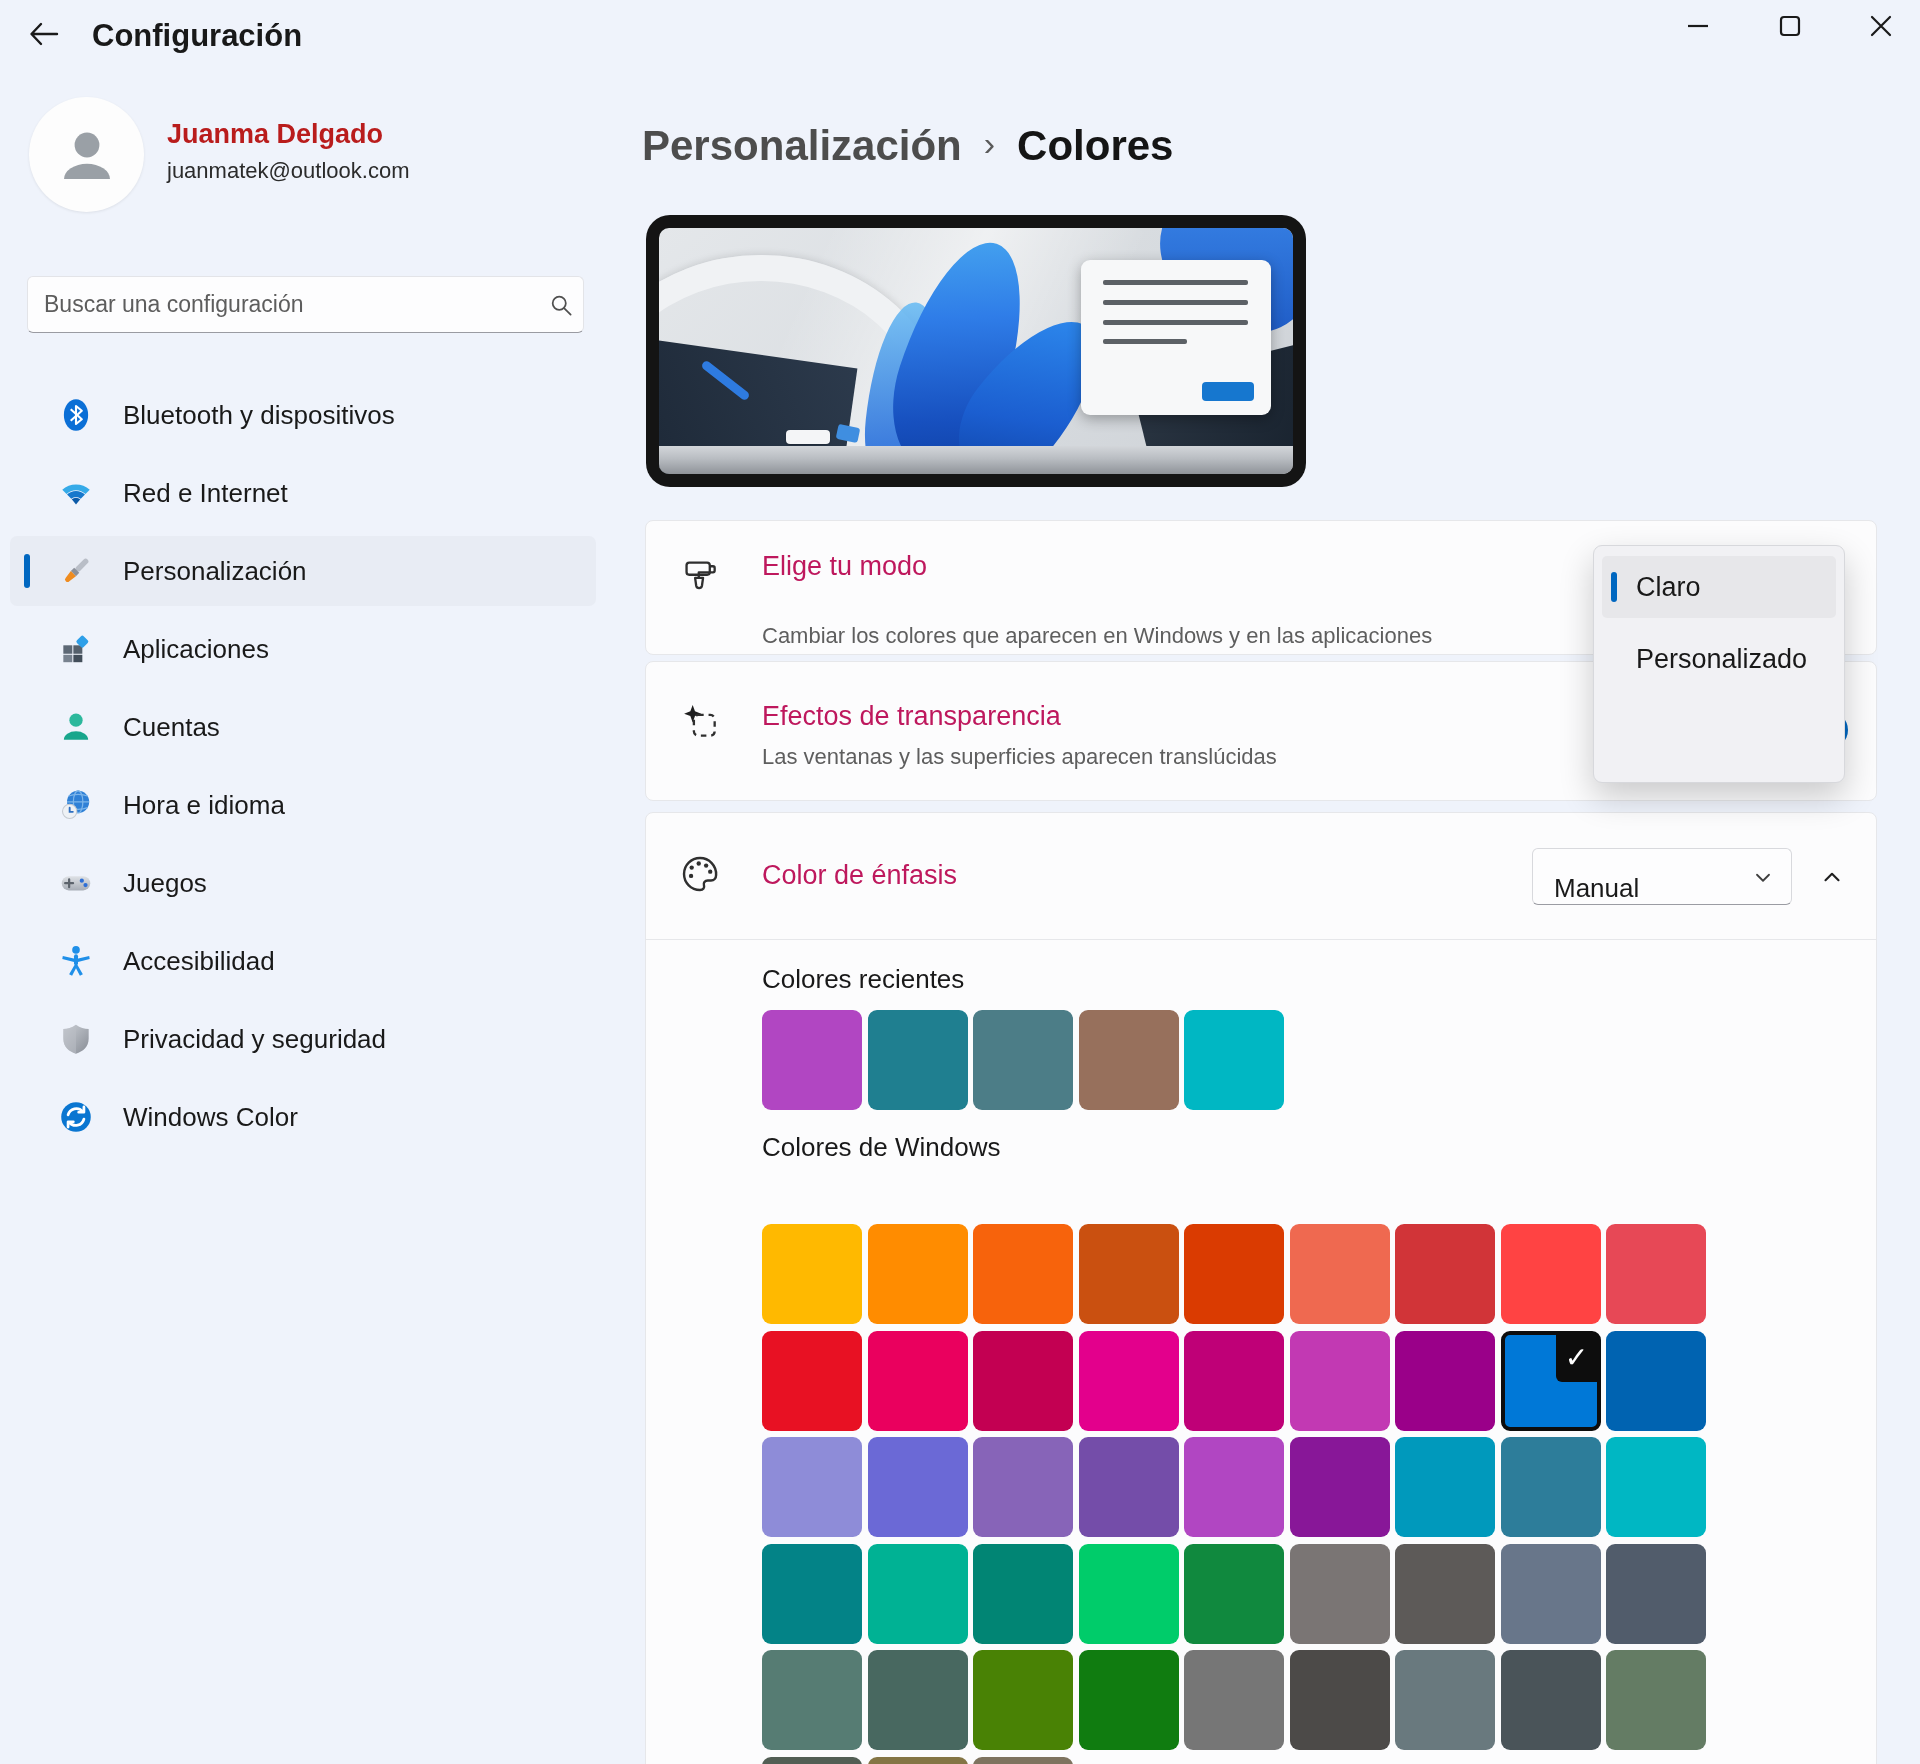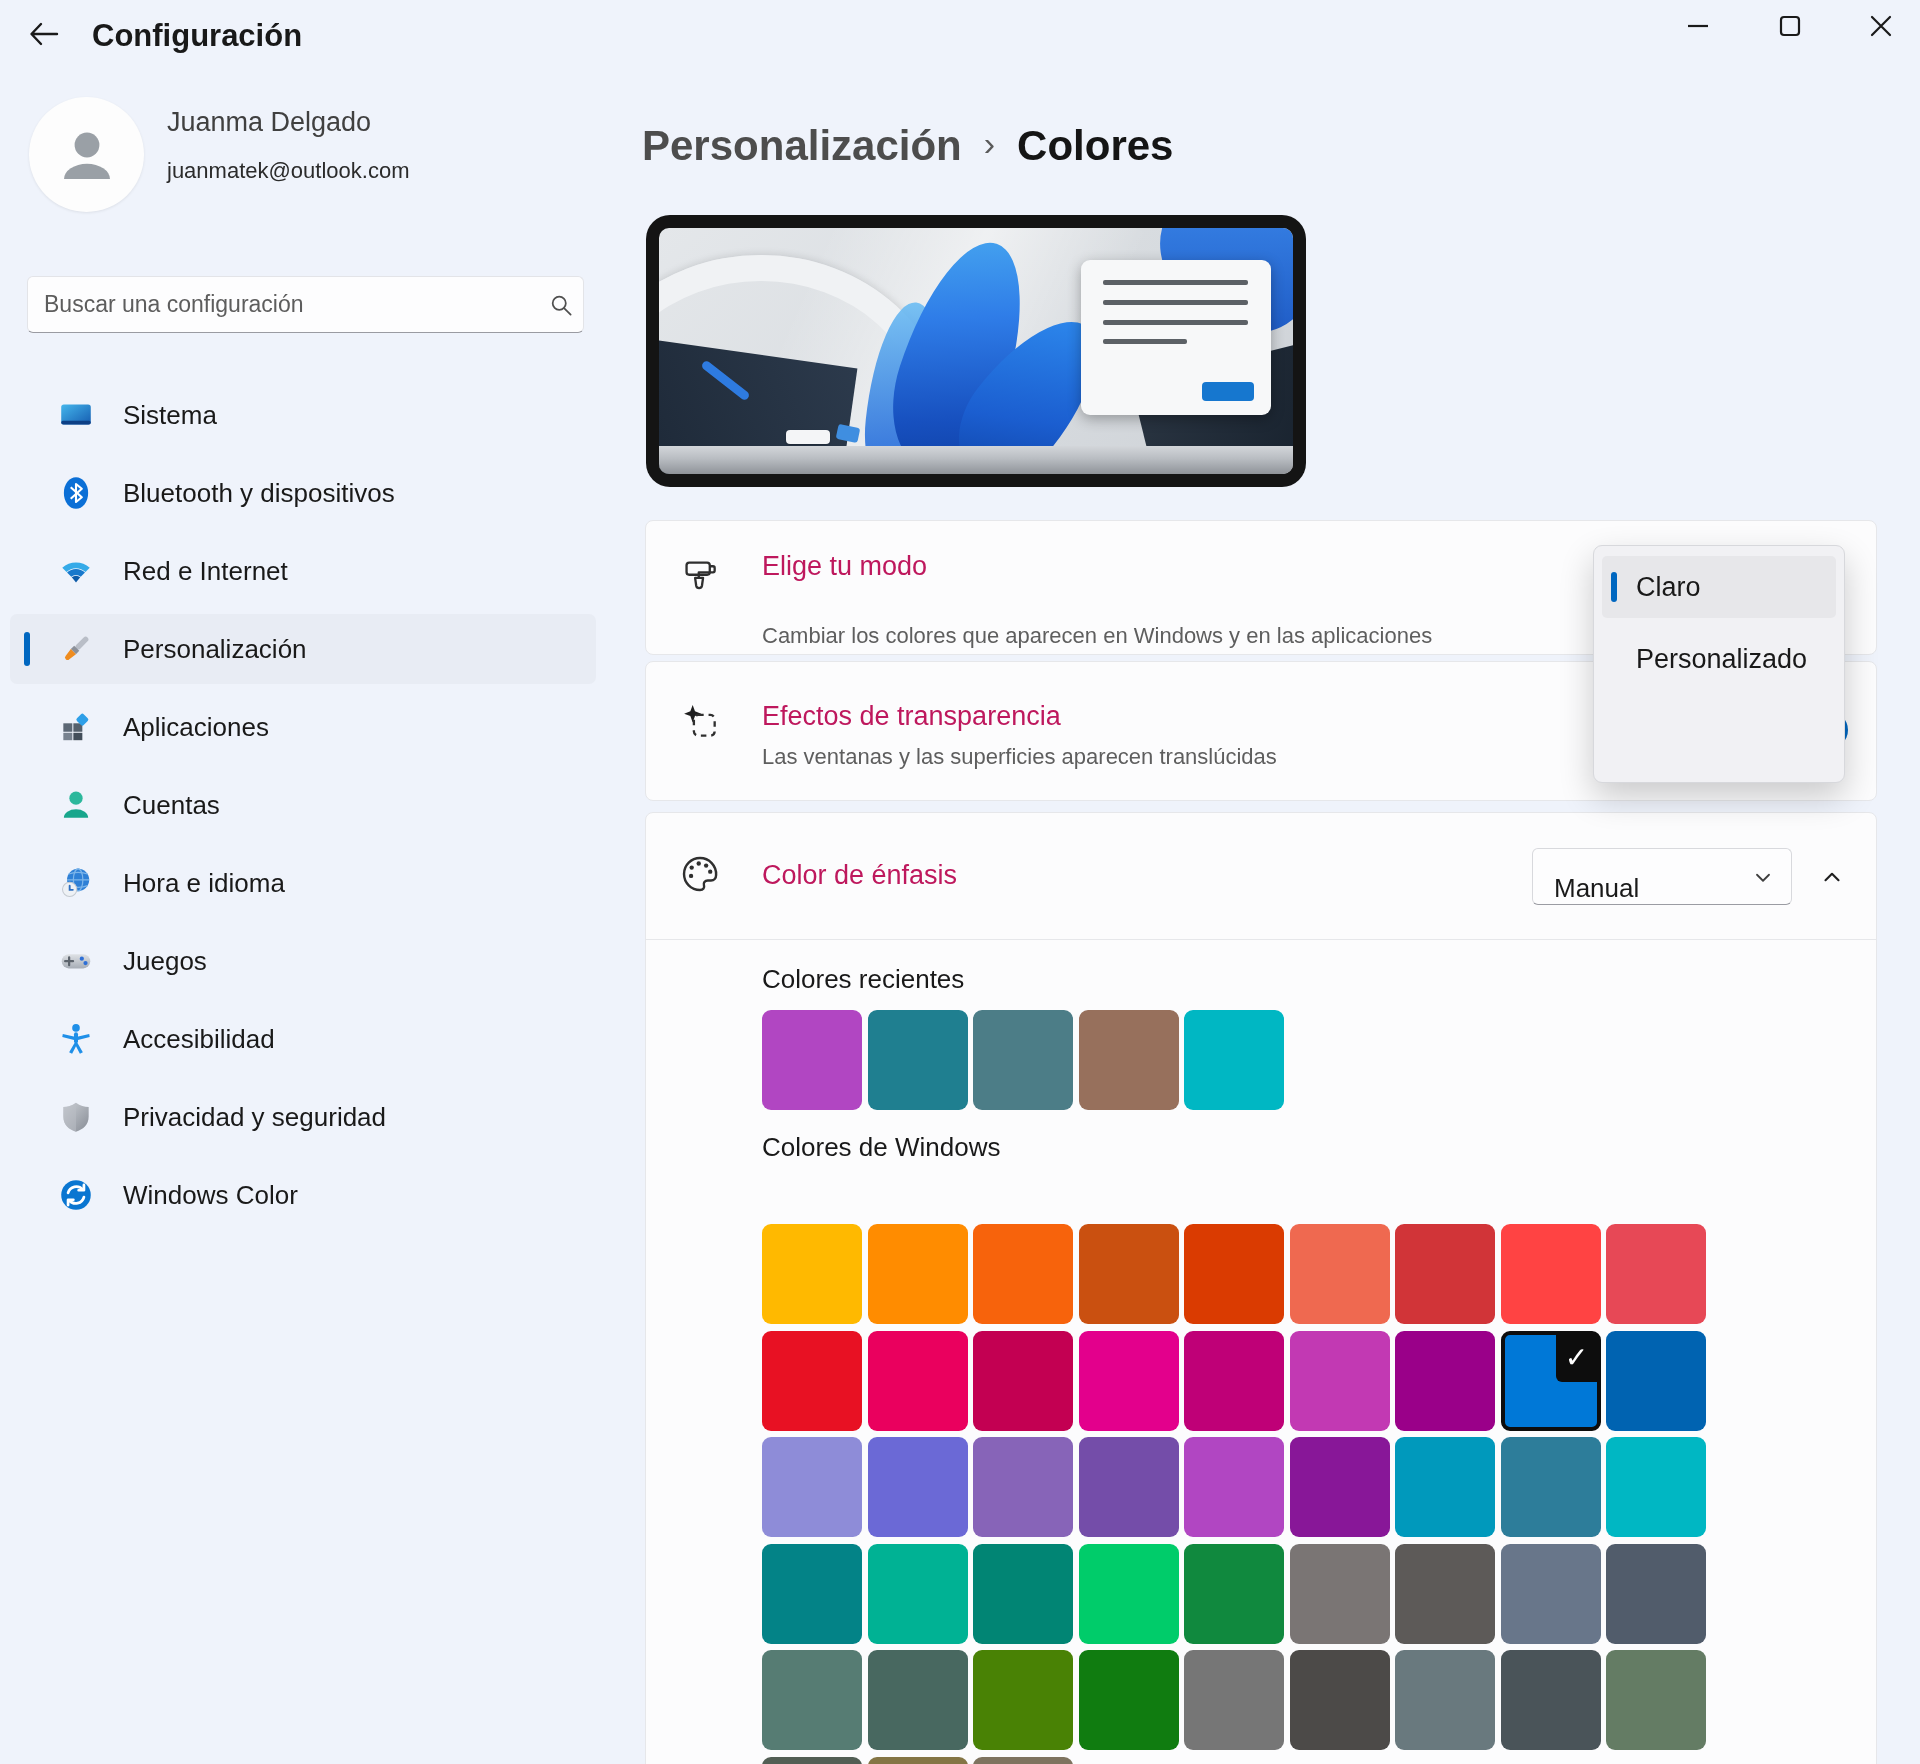--- a/index.html
+++ b/index.html
@@ -7,21 +7,21 @@
        font-family:"Liberation Sans", sans-serif;color:#1a1a1a;position:relative;}
   
   #titlebar{position:absolute;left:0;top:0;width:1920px;height:64px;}
   #back-btn{position:absolute;left:22px;top:16px;width:44px;height:36px;display:flex;align-items:center;justify-content:center;border-radius:6px;cursor:pointer;}
   #app-title{position:absolute;left:92px;top:18px;font-size:31px;font-weight:600;color:#191919;}
   .winctl{position:absolute;top:0;width:60px;height:52px;display:flex;align-items:center;justify-content:center;cursor:pointer;}
   #btn-min{left:1668px;} #btn-max{left:1760px;} #btn-close{left:1851px;}
   
   #sidebar{position:absolute;left:0;top:64px;width:612px;height:1700px;}
   #avatar{position:absolute;left:29px;top:33px;width:115px;height:115px;border-radius:50%;background:#fdfdfd;box-shadow:0 1px 3px rgba(0,0,0,.08);display:flex;align-items:center;justify-content:center;}
-  #profile-name{position:absolute;left:167px;top:43px;font-size:27px;font-weight:400;color:#404040;}
+  #profile-name{position:absolute;left:167px;top:55px;font-size:27px;font-weight:700;color:#b91c1c;}
   #profile-email{position:absolute;left:167px;top:94px;font-size:22px;color:#2b2b2b;}
   #searchbox{position:absolute;left:27px;top:212px;width:555px;height:55px;background:#fdfdfe;border:1px solid #e3e4e8;border-bottom:1px solid #9a9ba2;border-radius:6px;display:flex;align-items:center;}
   #searchbox input{flex:1;border:none;outline:none;background:transparent;font-family:"Liberation Sans",sans-serif;font-size:23px;color:#333;padding:0 16px;}
   #searchbox input::placeholder{color:#5d5d5d;}
   #search-ic{width:44px;display:flex;justify-content:center;}
   #nav{position:absolute;left:10px;top:316px;width:586px;}
   .nav-item{position:relative;height:70px;margin-bottom:8px;border-radius:7px;display:flex;align-items:center;cursor:pointer;}
   .nav-item.selected{background:#e8ecf4;}
   .nav-item .pill{display:none;}
   .nav-item.selected .pill{display:block;position:absolute;left:14px;top:18px;width:6px;height:34px;border-radius:3px;background:#0067c0;}
@@ -146,35 +146,20 @@
     <input type="text" placeholder="Buscar una configuración" style="">
     <span id="search-ic">
       <svg width="28" height="28" viewBox="0 0 32 32">
           <circle cx="14" cy="14" r="7.5" stroke="#4f4f4f" stroke-width="2" fill="none"></circle>
           <path d="M19.5 19.5 L27 27" stroke="#4f4f4f" stroke-width="2" stroke-linecap="round"></path>
         </svg>
     </span>
   </div>
 
   <div id="nav">
-      <div class="nav-item">
-        <span class="nav-ic">
-          <svg width="38" height="38" viewBox="0 0 36 36">
-            <defs>
-              <linearGradient id="sysg" x1="0" y1="0" x2="1" y2="1">
-                <stop offset="0" stop-color="#45b6ec"></stop>
-                <stop offset="1" stop-color="#155cb0"></stop>
-              </linearGradient>
-            </defs>
-            <rect x="4" y="8" width="28" height="19" rx="2.5" fill="url(#sysg)"></rect>
-            <rect x="4" y="23.5" width="28" height="3.5" rx="1.7" fill="#0d3f85"></rect>
-          </svg>
-        </span>
-        <span class="nav-label">Sistema</span>
-      </div>
       <div class="nav-item">
         <span class="nav-ic">
           <svg width="38" height="38" viewBox="0 0 36 36">
             <ellipse cx="18" cy="18" rx="11.5" ry="15" fill="#0b6fd6"></ellipse>
             <path d="M13 12.5 L23.5 22 L18 26.5 V9.5 L23.5 14 L13 23.5" stroke="#fff" stroke-width="2" fill="none" stroke-linejoin="round"></path>
           </svg>
         </span>
         <span class="nav-label">Bluetooth y dispositivos</span>
       </div>
       <div class="nav-item">

